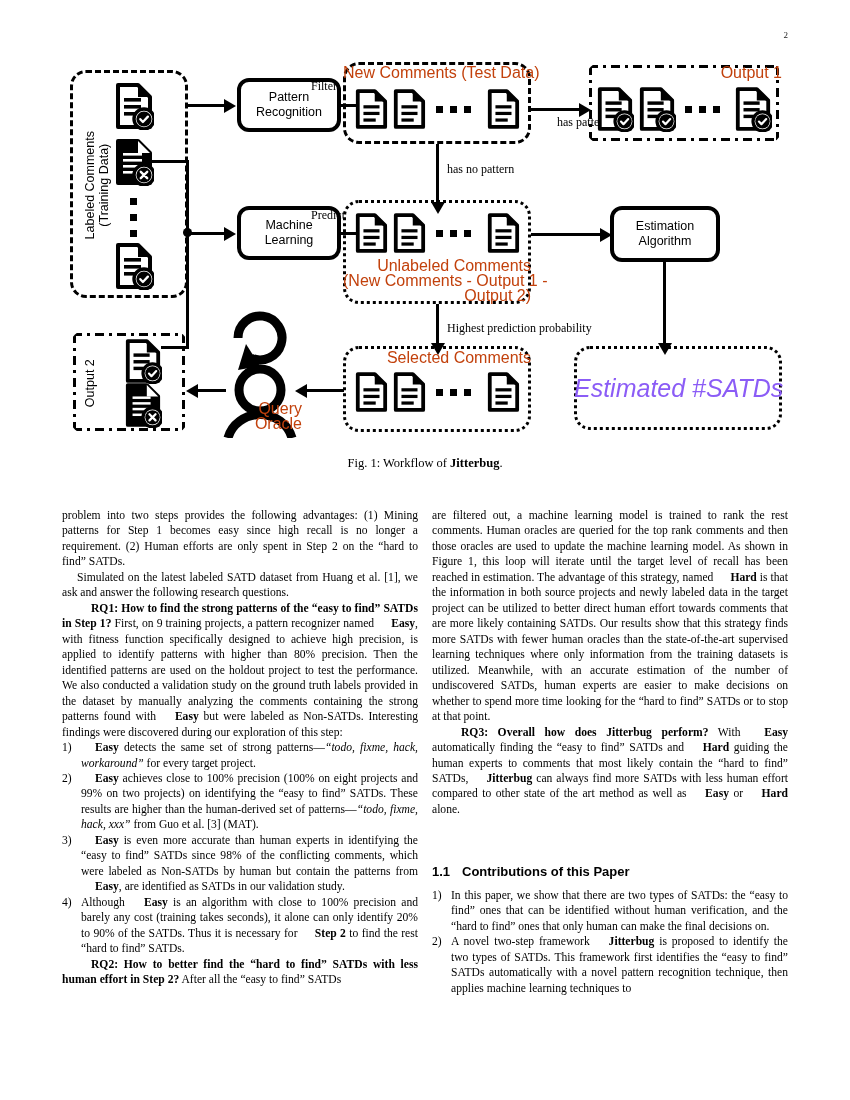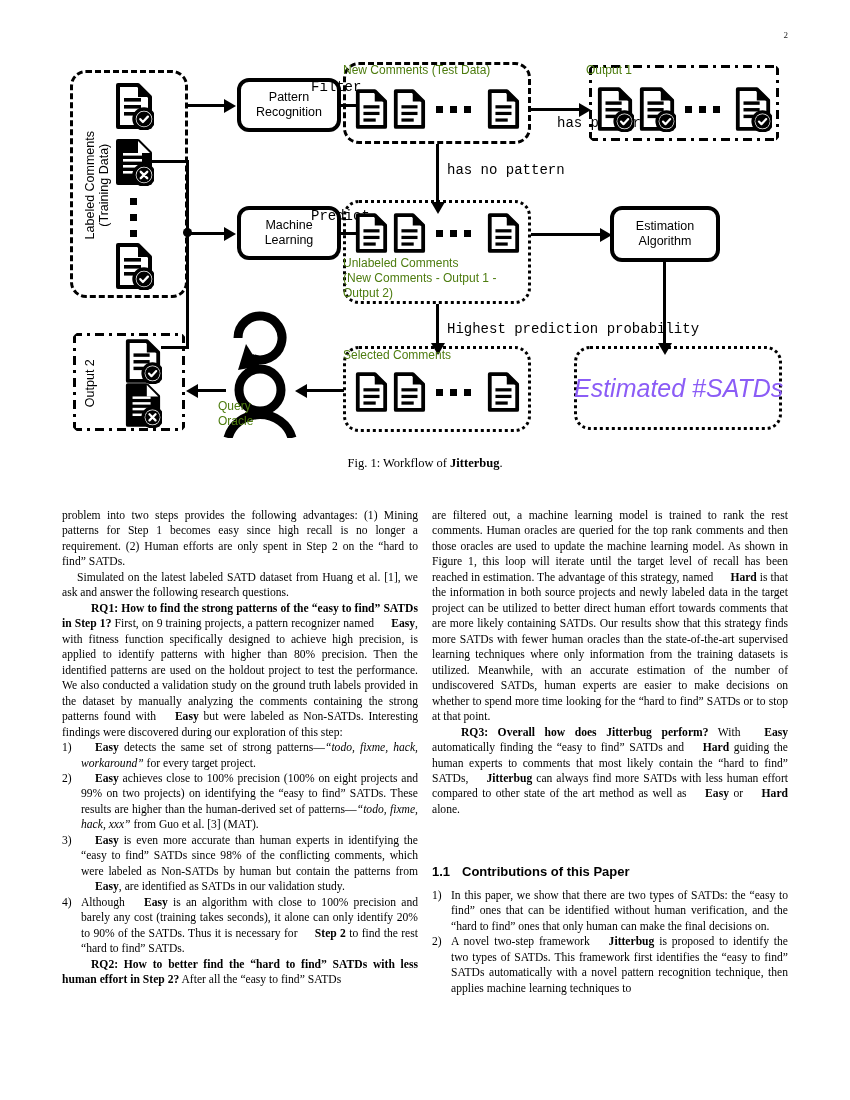--- a/index.html
+++ b/index.html
@@ -35,30 +35,30 @@
       repeating-linear-gradient(90deg,#000 0 9px,transparent 9px 14px,#000 14px 17px,transparent 17px 22px),
       repeating-linear-gradient(90deg,#000 0 9px,transparent 9px 14px,#000 14px 17px,transparent 17px 22px),
       repeating-linear-gradient(0deg,#000 0 9px,transparent 9px 14px,#000 14px 17px,transparent 17px 22px),
       repeating-linear-gradient(0deg,#000 0 9px,transparent 9px 14px,#000 14px 17px,transparent 17px 22px);
     background-size:100% 3px,100% 3px,3px 100%,3px 100%;
     background-position:0 0,0 100%,0 0,100% 0;
     background-repeat:no-repeat;
   }
   .grouplabel{
     position:absolute;font-family:"Liberation Sans",sans-serif;
-    font-size:12px;line-height:1.15;text-align:left;color:#4d7c0f;
+    font-size:16px;line-height:1.15;text-align:right;color:#c2410c;
     white-space:nowrap;
   }
   .vlabel{
     position:absolute;font-family:"Liberation Sans",sans-serif;font-size:12.5px;
     line-height:1.15;text-align:center;color:#000;white-space:nowrap;
     transform-origin:center center;transform:rotate(-90deg);
   }
   .arrlabel{
-    position:absolute;font-family:Liberation Mono, monospace;font-size:14px;
+    position:absolute;font-family:Liberation Serif, serif;font-size:12px;
     color:#000;white-space:nowrap;
   }
   .biglabel{
     position:absolute;font-family:"Liberation Sans",sans-serif;font-size:25px;
     color:#8b5cf6;white-space:nowrap;font-style:italic;
   }
   .ellipsis{position:absolute;display:flex;gap:7px;align-items:center;}
   .ellipsis i{display:block;width:7px;height:7px;background:#000;}
   .vellipsis{position:absolute;display:flex;flex-direction:column;gap:9px;align-items:center;}
   .vellipsis i{display:block;width:7px;height:7px;background:#000;}

